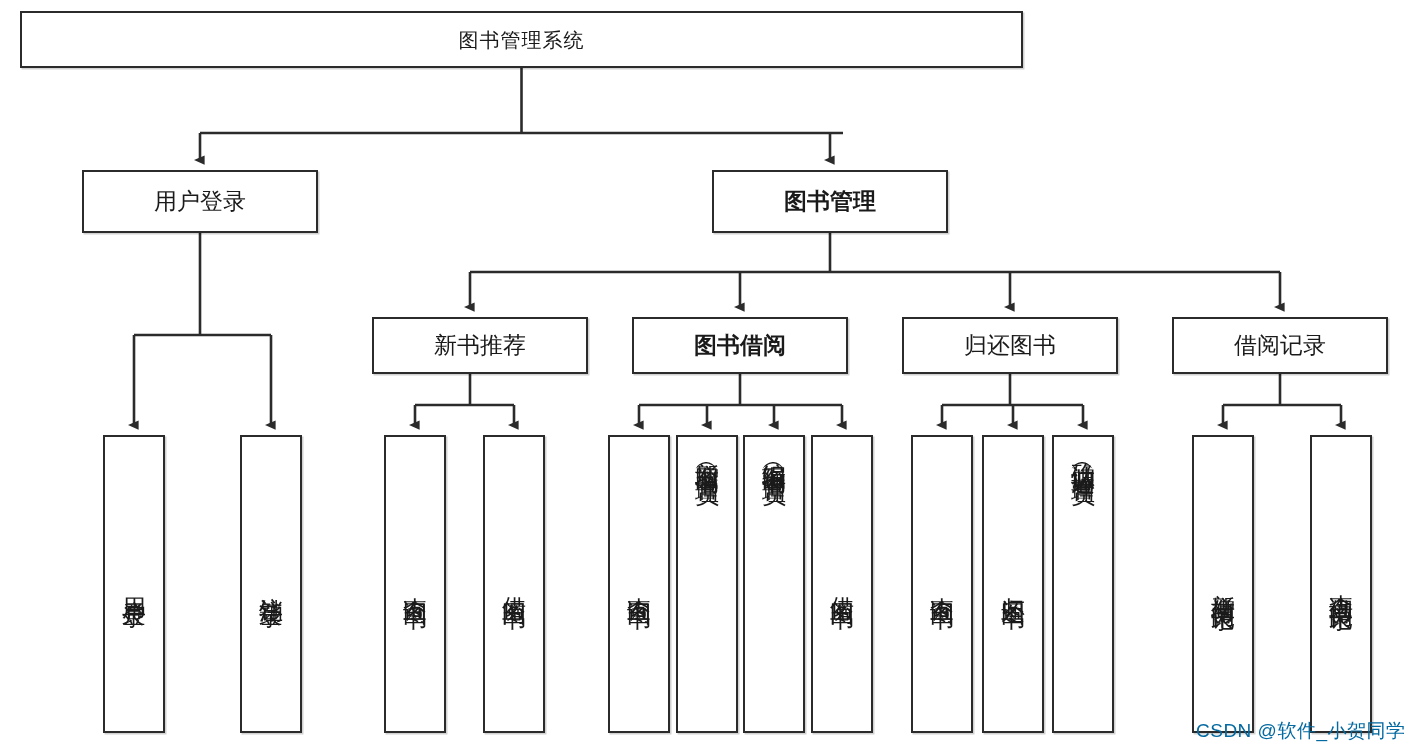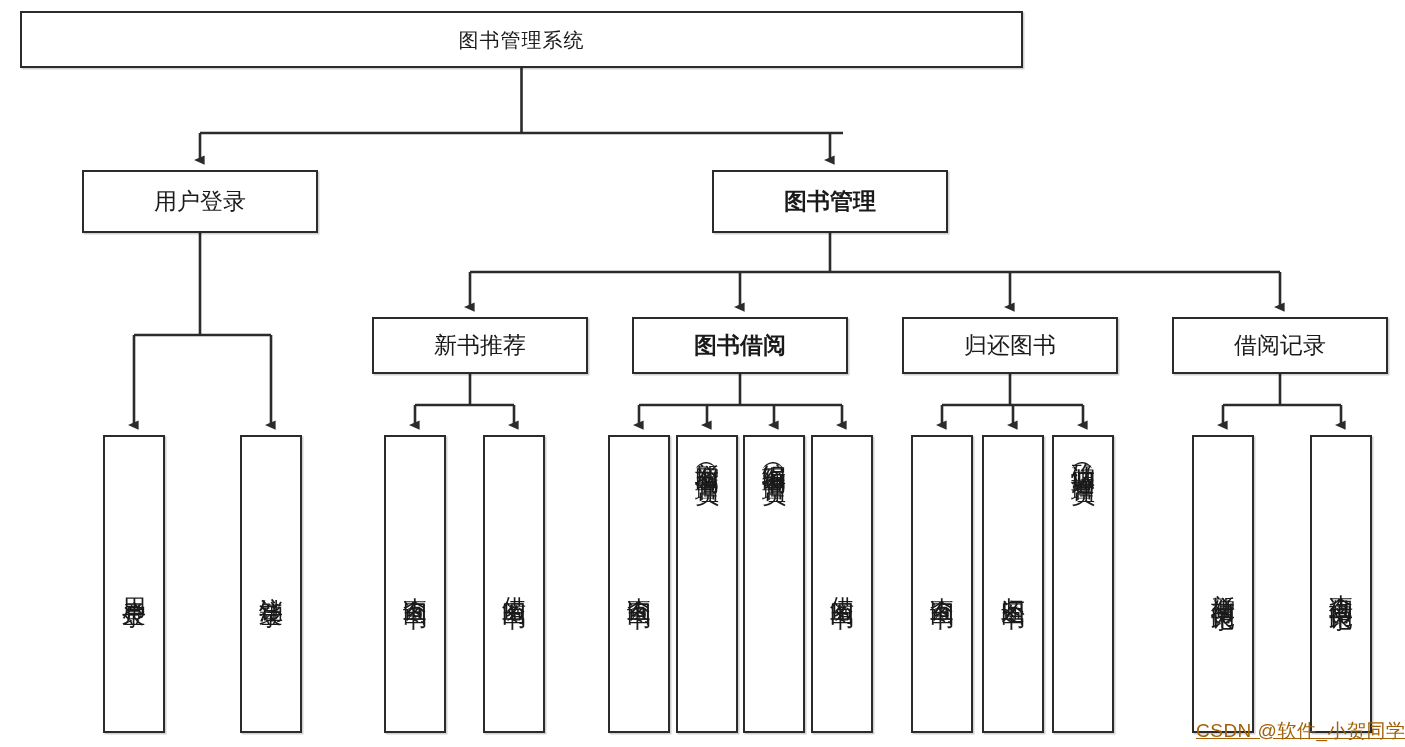--- a/index.html
+++ b/index.html
@@ -66,26 +66,25 @@
     display: flex;
     align-items: center;
     justify-content: center;
   }
   .leaf.topalign .vwrap {
     align-items: flex-start;
     padding-top: 6px;
   }
   .watermark {
     position: absolute;
-    color: #a16207;
+    color: #0369a1;
     font-size: 19px;
     letter-spacing: 0.5px;
     white-space: nowrap;
     user-select: none;
-    text-decoration: underline;
   }
 </style>
 </head>
 <body>
 
 <div id="canvas">
 
   <svg id="edges" viewBox="0 0 1405 747" xmlns="http://www.w3.org/2000/svg">
     <defs>
       <marker id="arrow" markerWidth="12" markerHeight="12" refX="5.2" refY="5" orient="auto" markerUnits="userSpaceOnUse">

